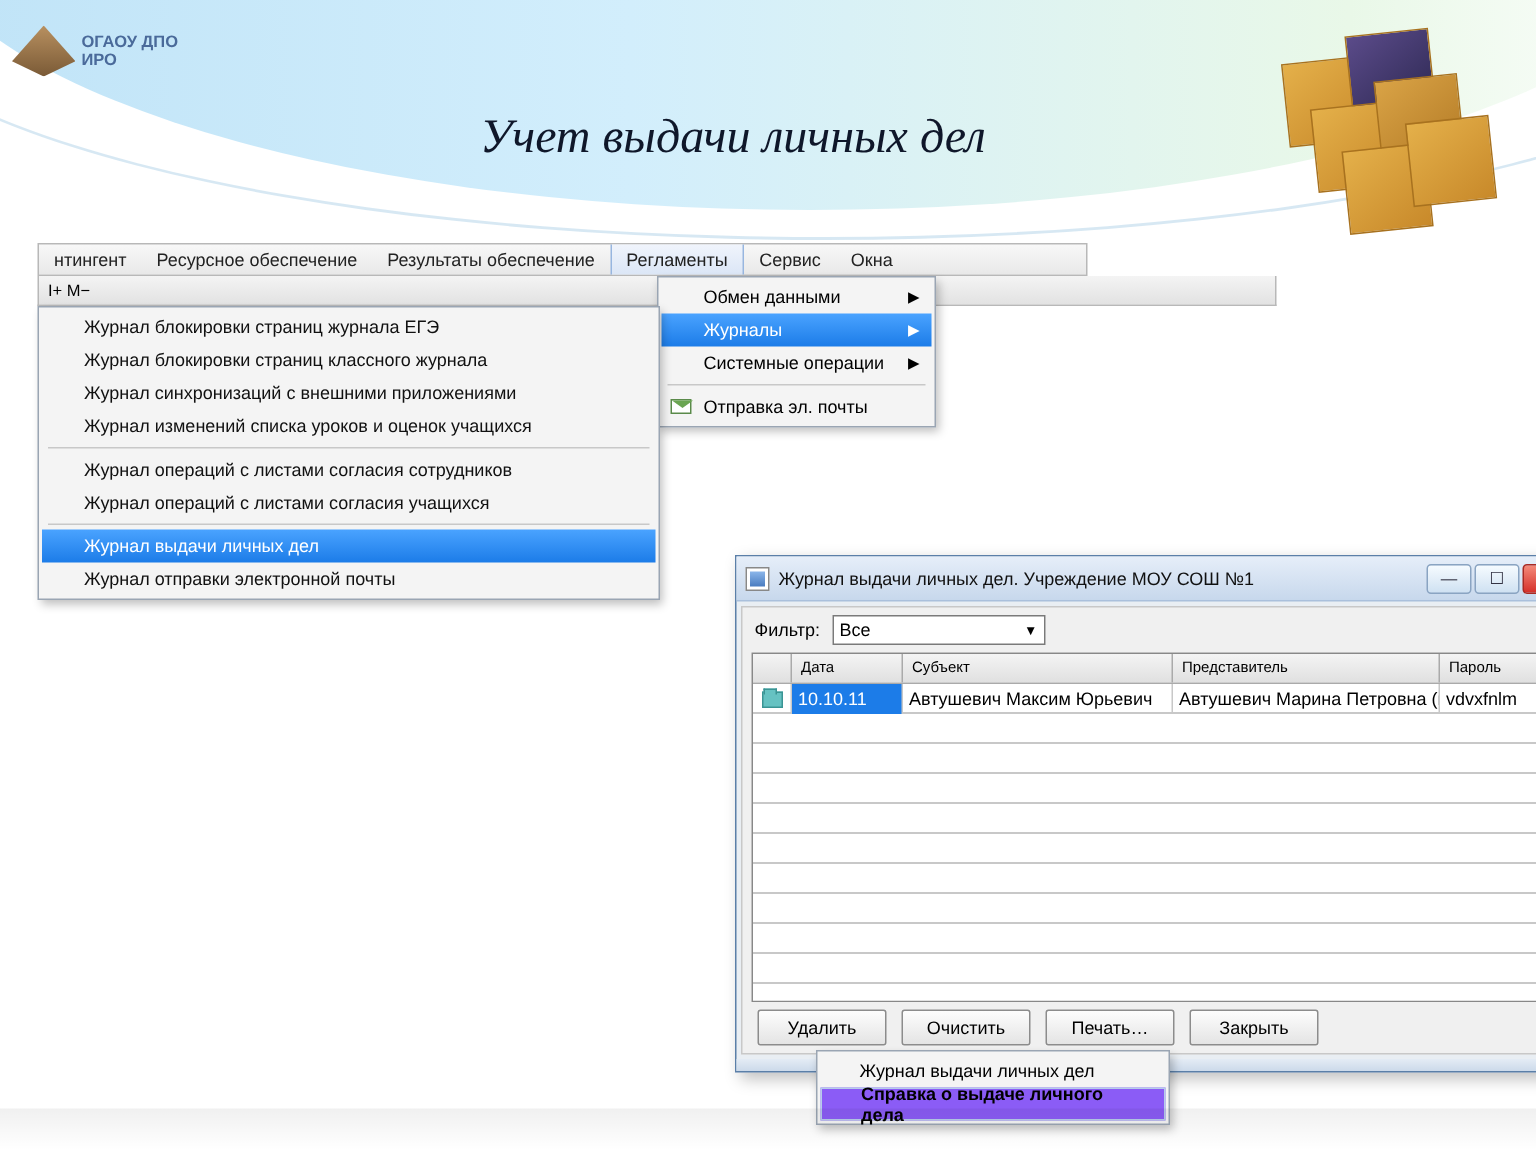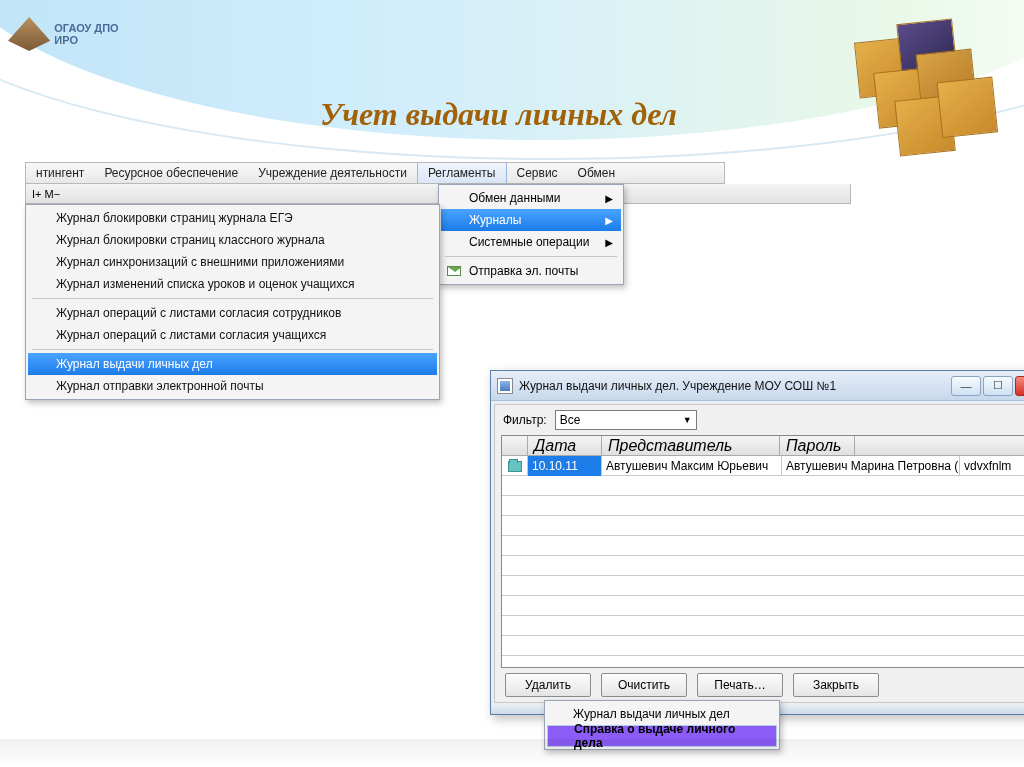--- a/index.html
+++ b/index.html
@@ -48,24 +48,24 @@
   }
   .cf1{left:18px;top:14px;}
   .cf2{left:62px;top:0px;background:linear-gradient(145deg,#5b4b8a,#2b2750);}
   .cf3{left:34px;top:46px;}
   .cf4{left:78px;top:32px;background:linear-gradient(145deg,#d9a346,#b37a25);}
   .cf5{left:52px;top:76px;}
   .cf6{left:96px;top:62px;}
 
   
   .slide-title {
-    position: absolute; left: 320px; top: 96px;
+    position: absolute; left: 320px; top: 72px;
     font-family: "Times New Roman", serif;
-    font-size: 32px; font-weight: bold; font-style: italic;
-    color: #a16207;
+    font-size: 32px; font-weight: normal; font-style: italic;
+    color: #0f172a;
   }
 
   
   .menubar {
     position: absolute; left: 25px; top: 162px; width: 700px; height: 22px;
     background: linear-gradient(#f8f8f8,#e8e8e8);
     border: 1px solid #b8b8b8;
     display: flex; align-items: flex-start;
     font-size: 12px; color: #222;
   }
@@ -132,21 +132,21 @@
   .win .body { flex:1; background:#f0f0f0; border:1px solid #c8c8c8; margin:3px; display:flex; flex-direction:column; }
   .filterrow { height:30px; display:flex; align-items:center; gap:8px; padding:0 8px; }
   .filterrow .sel {
     width:142px; height:20px; background:#fff; border:1px solid #7a7a7a;
     display:flex; align-items:center; justify-content:space-between; padding:0 4px; font-size:12px;
   }
   .filterrow .sel .cv { font-size:9px; }
   .grid { flex:1; margin:0 6px; border:1px solid #888; background:#fff; display:flex; position:relative;}
   .gridinner{ flex:1; display:flex; flex-direction:column; }
   .grid .hdr { height:20px; background: linear-gradient(#f4f4f4,#e0e0e0); display:flex; border-bottom:1px solid #aaa;}
-  .grid .hdr .cell { border-right:1px solid #aaa; padding:2px 6px; font-size:16px; display:flex; align-items:center;font-style:italic;}
+  .grid .hdr .cell { border-right:1px solid #aaa; padding:2px 6px; font-size:10px; display:flex; align-items:center;}
   .grid .rows { flex:1; position:relative; background:
     repeating-linear-gradient(to bottom, #fff 0, #fff 19px, #c8c8c8 19px, #c8c8c8 20px);
   }
   .grid .datarow { position:absolute; left:0; top:0; height:20px; width:100%; display:flex;}
   .grid .datarow .cell { border-right:1px solid #c8c8c8; padding:1px 4px; font-size:12px; overflow:hidden; white-space:nowrap; text-overflow:ellipsis; display:flex; align-items:center;}
   .grid .datarow .cell.date { background:#1c7ce8; color:#fff; }
   .col-ic{width:26px;} .col-date{width:74px;} .col-sub{width:180px;} .col-rep{width:178px;} .col-pwd{width:75px;}
   .grid .folder-ic{width:14px;height:11px;background:#66c2c2;border:1px solid #3a9494;margin:auto;position:relative;}
   .grid .folder-ic:before{content:"";position:absolute;top:-3px;left:0;width:7px;height:3px;background:#66c2c2;border:1px solid #3a9494;border-bottom:none;}
 
@@ -192,24 +192,24 @@
   <div class="cube-face cf4"></div>
     <div class="cube-face cf5"></div>
     <div class="cube-face cf6"></div>
 </div>
 
 <div class="slide-title">Учет выдачи личных дел</div>
 
 <div class="menubar">
   <div class="mi">нтингент</div>
   <div class="mi">Ресурсное обеспечение</div>
-  <div class="mi">Учреждение деятельности</div>
+  <div class="mi">Результаты обеспечение</div>
   <div class="mi open">Регламенты</div>
   <div class="mi">Сервис</div>
-  <div class="mi">Обмен</div>
+  <div class="mi">Окна</div>
 </div>
 <div class="toolbarstrip">
   <span>I+  M−</span>
 </div>
 
 <div class="dd1">
   <div class="row">
     <span>Обмен данными</span>
     <span class="arrow">▶</span>
   </div>
@@ -273,20 +273,21 @@
       <div class="sel">
         <span>Все</span>
         <span class="cv">▼</span>
       </div>
     </div>
     <div class="grid">
       <div class="gridinner">
         <div class="hdr">
           <div class="cell col-ic"></div>
           <div class="cell col-date">Дата</div>
+          <div class="cell col-sub">Субъект</div>
           <div class="cell col-rep">Представитель</div>
           <div class="cell col-pwd">Пароль</div>
         </div>
         <div class="rows">
           <div class="datarow">
             <div class="cell col-ic">
                 <div class="folder-ic"></div>
               </div>
             <div class="cell col-date date">10.10.11</div>
             <div class="cell col-sub">Автушевич Максим Юрьевич</div>

